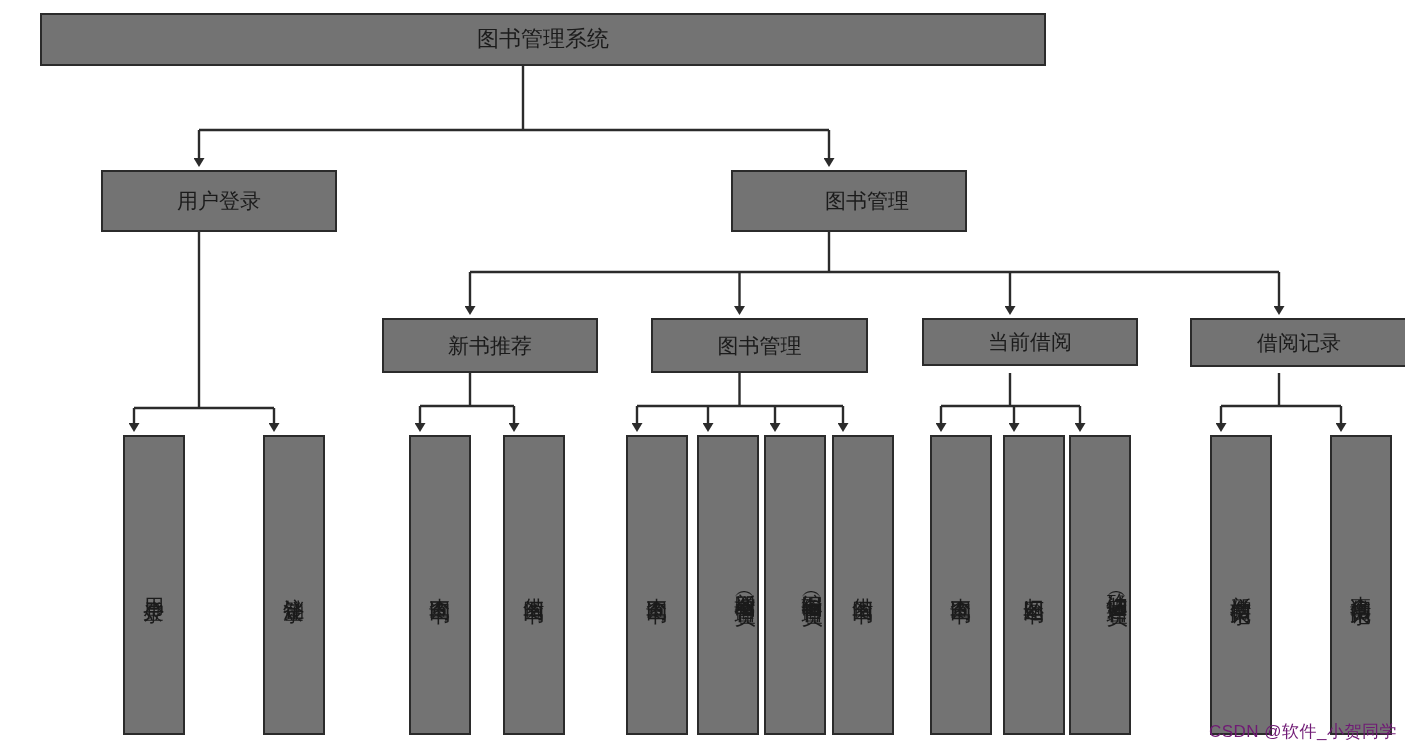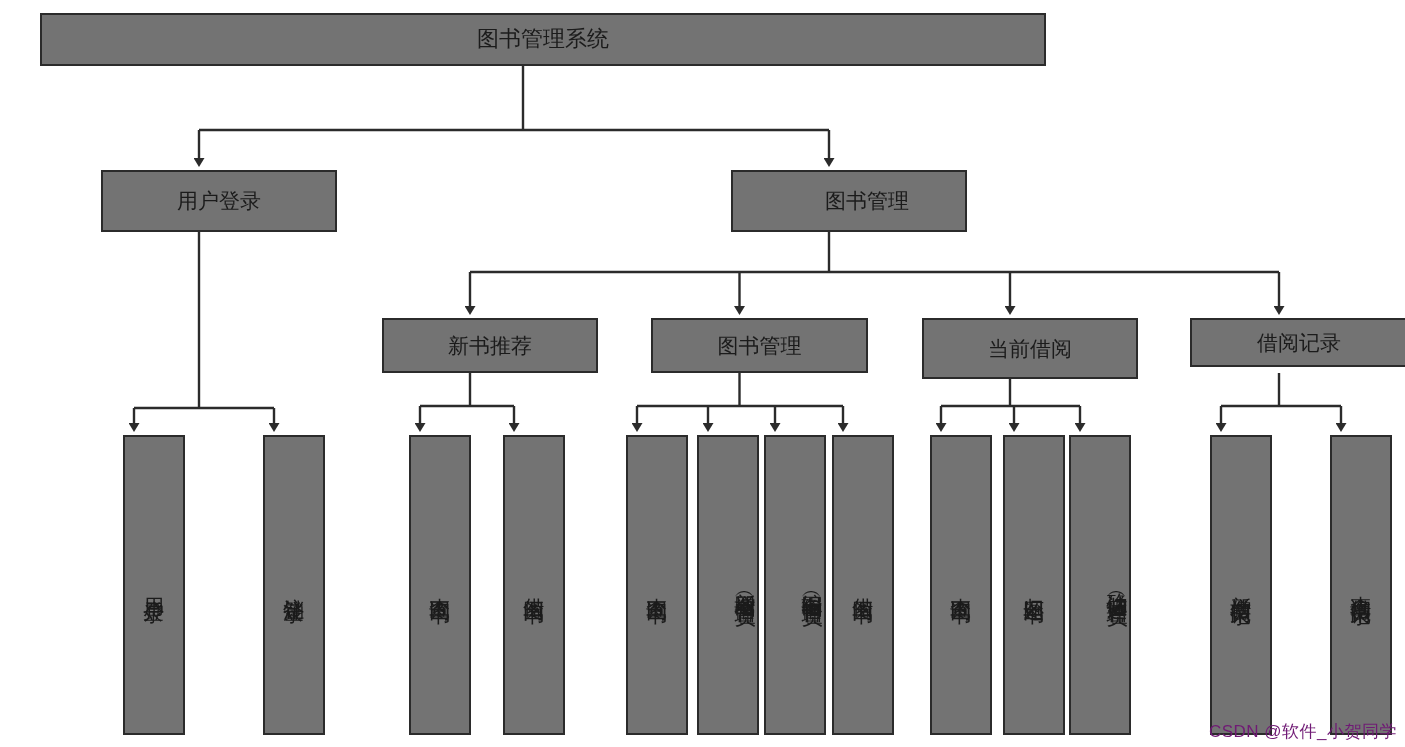--- a/index.html
+++ b/index.html
@@ -134,21 +134,21 @@
   <div class="node lvl2" style="left: 711px; top: 170px; width: 236px; height: 62px; padding-left: 36px;">
     <span class="label">图书管理</span>
   </div>
 
   <div class="node lvl3" style="left: 362px; top: 318px; width: 216px; height: 55px;">
     <span class="label">新书推荐</span>
   </div>
   <div class="node lvl3" style="left: 631px; top: 318px; width: 217px; height: 55px;">
     <span class="label">图书管理</span>
   </div>
-  <div class="node lvl3" style="left: 902px; top: 318px; width: 216px; height: 61px;">
+  <div class="node lvl3" style="left: 902px; top: 318px; width: 216px; height: 48px;">
     <span class="label">当前借阅</span>
   </div>
   <div class="node lvl3" style="left: 1170px; top: 318px; width: 218px; height: 49px;">
     <span class="label">借阅记录</span>
   </div>
 
   <div class="node leaf" style="left: 103px; top: 435px; width: 62px; height: 300px;">
     <span class="label">用户登录</span>
   </div>
   <div class="node leaf" style="left: 243px; top: 435px; width: 62px; height: 300px;">

